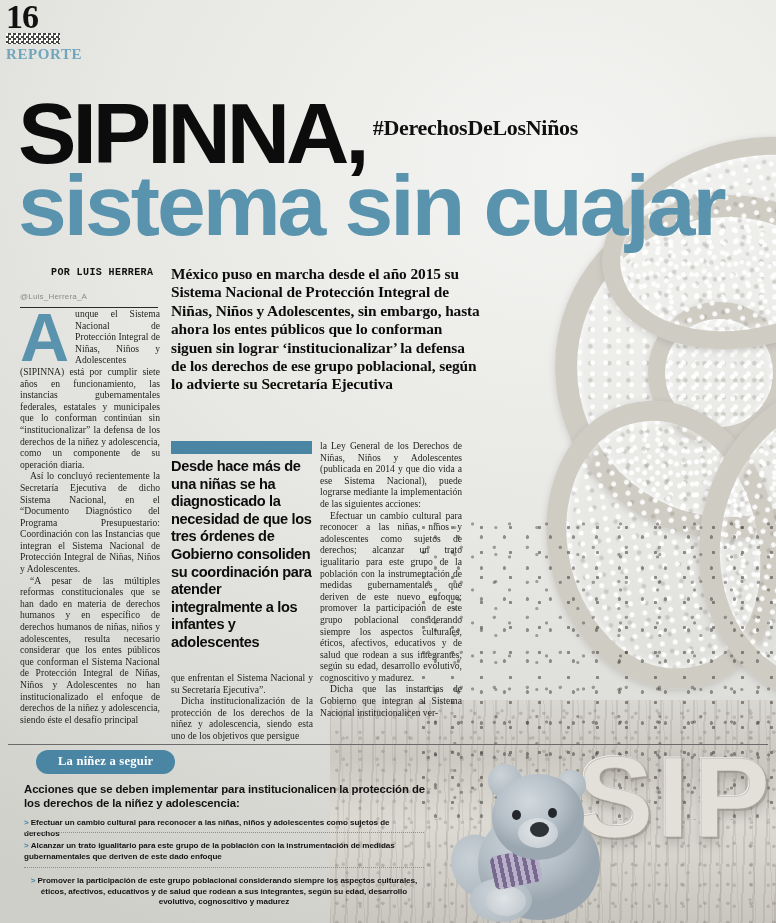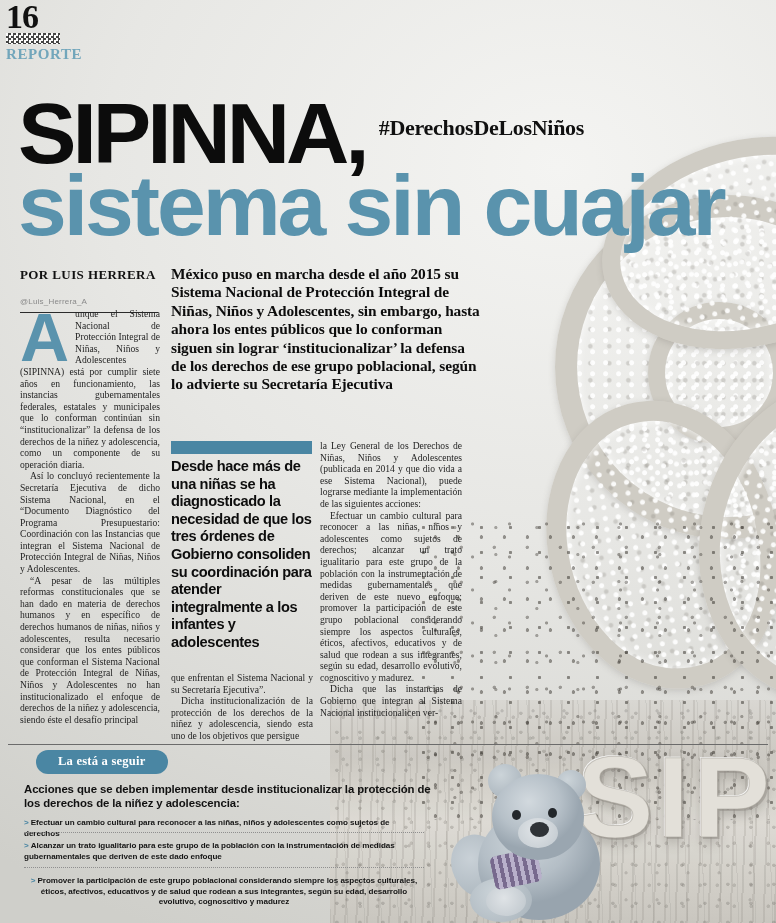--- a/index.html
+++ b/index.html
@@ -140,36 +140,36 @@
   .hl1{
     font-family:"Liberation Sans", sans-serif;
     font-weight:700;font-size:86px;line-height:74px;
     letter-spacing:-4px;color:#0c0c0c;
     display:inline-block;vertical-align:baseline;
     transform:scaleX(1.02);transform-origin:left bottom;
   }
   .hashtag{
     font-family:"Liberation Serif", serif;
     font-weight:700;font-size:22px;color:#101010;
-    display:inline-block;margin-left:20px;vertical-align:baseline;
+    display:inline-block;margin-left:14px;vertical-align:baseline;
     position:relative;top:-28px;letter-spacing:-.3px;
   }
   .hl2{
     font-family:"Liberation Sans", sans-serif;
     font-weight:700;font-size:86px;line-height:82px;
     letter-spacing:-3px;color:#5a93ad;
     margin-top:-6px;
     transform:scaleX(1.02);transform-origin:left bottom;
   }
 
   
   .byline{position:absolute;left:20px;top:267px;width:138px;z-index:20;}
   .byline .author{
-    font-family:Liberation Serif, serif;font-weight:700;
-    font-size:13px;letter-spacing:.4px;color:#111;
+    font-family:Liberation Mono, monospace;font-weight:700;
+    font-size:10px;letter-spacing:.4px;color:#111;margin-left:31px;
   }
   .byline .handle{
     font-family:"Liberation Sans", sans-serif;
     font-size:8px;color:#8a8a8a;margin-top:14px;letter-spacing:.2px;
   }
   .byline .rule{height:1px;background:#2b2b2b;margin-top:6px;width:138px;}
 
   
   .deck{
     position:absolute;left:171px;top:265px;width:310px;z-index:20;
@@ -306,22 +306,22 @@
     <p><span>Dicha institucionalización de la protección de los derechos de la niñez y adolescencia, siendo esta uno de los objetivos que persigue</span></p>
   </div>
 
   <div class="col col3">
     <p class="noind"><span>la Ley General de los Derechos de Niñas, Niños y Adolescentes (publicada en 2014 y que dio vida a ese Sistema Nacional), puede lograrse mediante la implementación de las siguientes acciones:</span></p>
     <p><span>Efectuar un cambio cultural para reconocer a las niñas, niños y adolescentes como sujetos de derechos; alcanzar un trato igualitario para este grupo de la población con la instrumentación de medidas gubernamentales que deriven de este nuevo enfoque; promover la participación de este grupo poblacional considerando siempre los aspectos culturales, éticos, afectivos, educativos y de salud que rodean a sus integrantes, según su edad, desarrollo evolutivo, cognoscitivo y madurez.</span></p>
     <p><span>Dicha que las instancias de Gobierno que integran al Sistema Nacional institucionalicen ver-</span></p>
   </div>
 
   <div class="guiderule"></div>
-  <div class="pill">La está a seguir</div>
-  <div class="guidehead">Acciones que se deben implementar desde institucionalizar la protección de los derechos de la niñez y adolescencia:</div>
+  <div class="pill">La niñez a seguir</div>
+  <div class="guidehead">Acciones que se deben implementar para institucionalicen la protección de los derechos de la niñez y adolescencia:</div>
 
   <div class="bullet b1">
     <span class="chev">&gt;</span><span>Efectuar un cambio cultural para reconocer a las niñas, niños y adolescentes como sujetos de derechos</span>
   </div>
   <div class="dots d1"></div>
 
   <div class="bullet b2">
     <span class="chev">&gt;</span><span>Alcanzar un trato igualitario para este grupo de la población con la instrumentación de medidas gubernamentales que deriven de este dado enfoque</span>
   </div>
   <div class="dots d2"></div>

